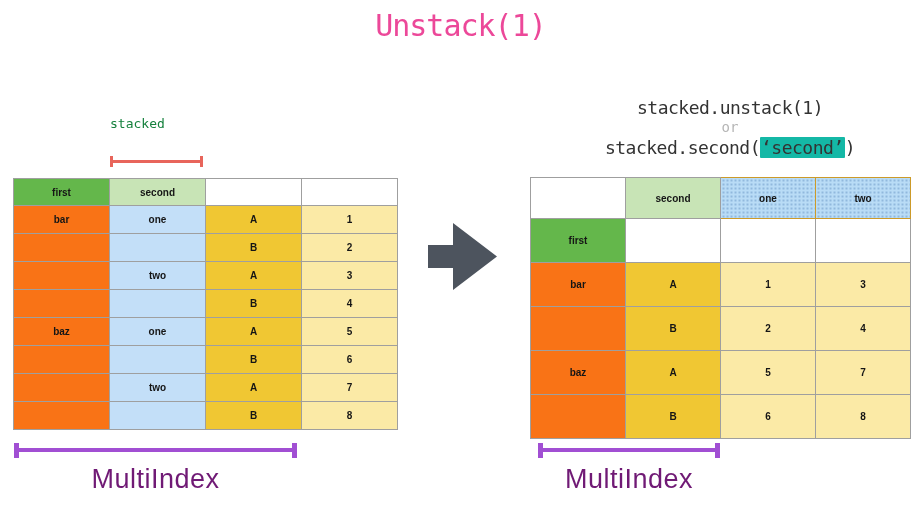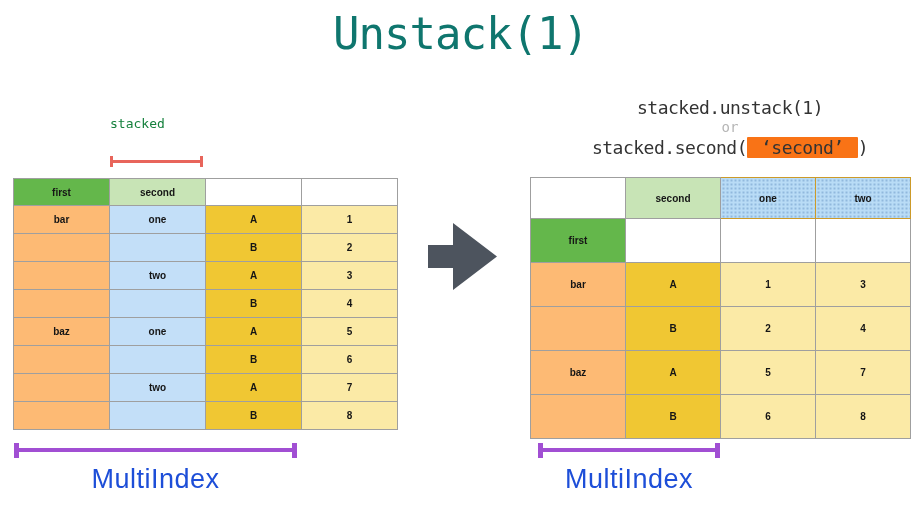--- a/index.html
+++ b/index.html
@@ -3,57 +3,57 @@
 <meta charset="utf-8">
 <style>
   html,body{margin:0;padding:0;background:#fff;}
   #canvas{
     position:relative;width:921px;height:508px;background:#ffffff;overflow:hidden;
     font-family:"Liberation Sans",sans-serif;
   }
   .mono{font-family:"DejaVu Sans Mono","Liberation Mono",monospace;}
   
   .title{position:absolute;top:8px;left:0;width:921px;text-align:center;
-         font-size:44px;color:#0f766e;letter-spacing:-1px;}
+         font-size:30px;color:#ec4899;letter-spacing:-1px;}
   .code-line{position:absolute;left:530px;width:400px;text-align:center;
              font-size:18px;color:#333;letter-spacing:-0.5px;}
   .code-or{position:absolute;left:530px;width:400px;text-align:center;
            font-size:14px;color:#b5b5b5;}
-  .hl{background:#f97316;padding:0 14px;border-radius:1px;}
+  .hl{background:#14b8a6;padding:0 1px;border-radius:1px;}
   .stacked-label{position:absolute;left:110px;top:116px;width:195px;
                  font-size:13px;color:#15803d;}
   
   .bracket{position:absolute;}
   .bracket .tick{position:absolute;top:0;bottom:0;}
   .bracket .bar{position:absolute;left:0;right:0;}
   .bracket-red{height:11px;}
   .bracket-red .tick{width:3px;background:#e8655b;}
   .bracket-red .bar{top:4px;height:3px;background:#e8655b;}
   .bracket-purple{height:15px;}
   .bracket-purple .tick{width:5px;background:#a14fd3;}
   .bracket-purple .bar{top:5px;height:4px;background:#a14fd3;}
   .tick-l{left:0;} .tick-r{right:0;}
-  .multiindex{position:absolute;font-size:27px;color:#1d4ed8;text-align:center;
+  .multiindex{position:absolute;font-size:27px;color:#701a75;text-align:center;
               letter-spacing:0.5px;}
   
   table.dg{border-collapse:collapse;table-layout:fixed;position:absolute;}
   table.dg td{border:1px solid #9f9f9f;text-align:center;vertical-align:middle;
               font-size:10px;font-weight:bold;color:#151515;padding:0;overflow:hidden;}
   .t-left{left:13px;top:178px;width:381px;}
   .t-left td{width:95px;}
   .t-left tr{height:28px;}
   .t-left tr.hdr-row{height:27px;}
   .t-right{left:530px;top:177px;width:377px;}
   .t-right td{width:94px;}
   .t-right tr{height:44px;}
   .t-right tr.hdr-row{height:41px;}
   
   .c-green{background:#64b74b;}
   .c-lightgreen{background:#c8e4b6;margin-top:22px;}
-  .c-blue{background:#fdba74;}
+  .c-blue{background:#f97316;}
   .c-lightblue{background:#c3dff8;}
   .c-gold{background:#f0c733;}
   .c-lightyellow{background:#fbeaa6;font-weight:normal;color:#56564e;}
   .c-white{background:#ffffff;}
   .c-dotblue{background-color:#b9dcf6;
              background-image:radial-gradient(rgba(70,120,175,0.35) 1px, transparent 1px);
              background-size:4px 4px;
              border:1.5px solid #cc9a29 !important;}
   
   .arrow{position:absolute;left:428px;top:223px;width:69px;height:67px;}

